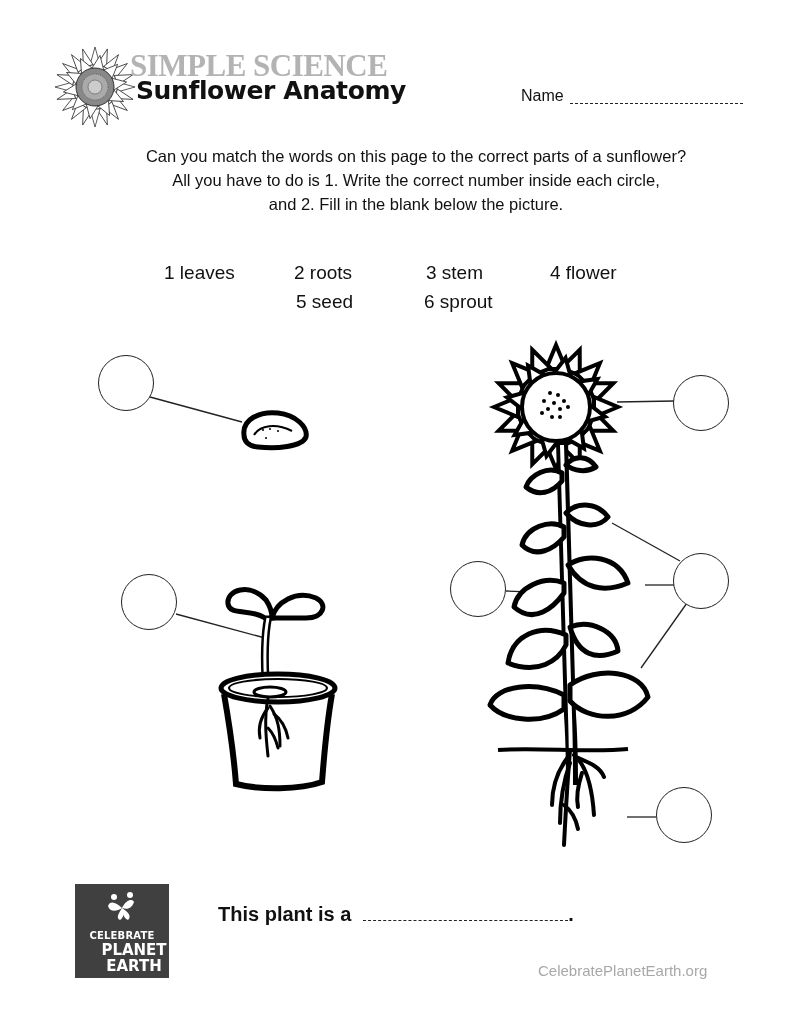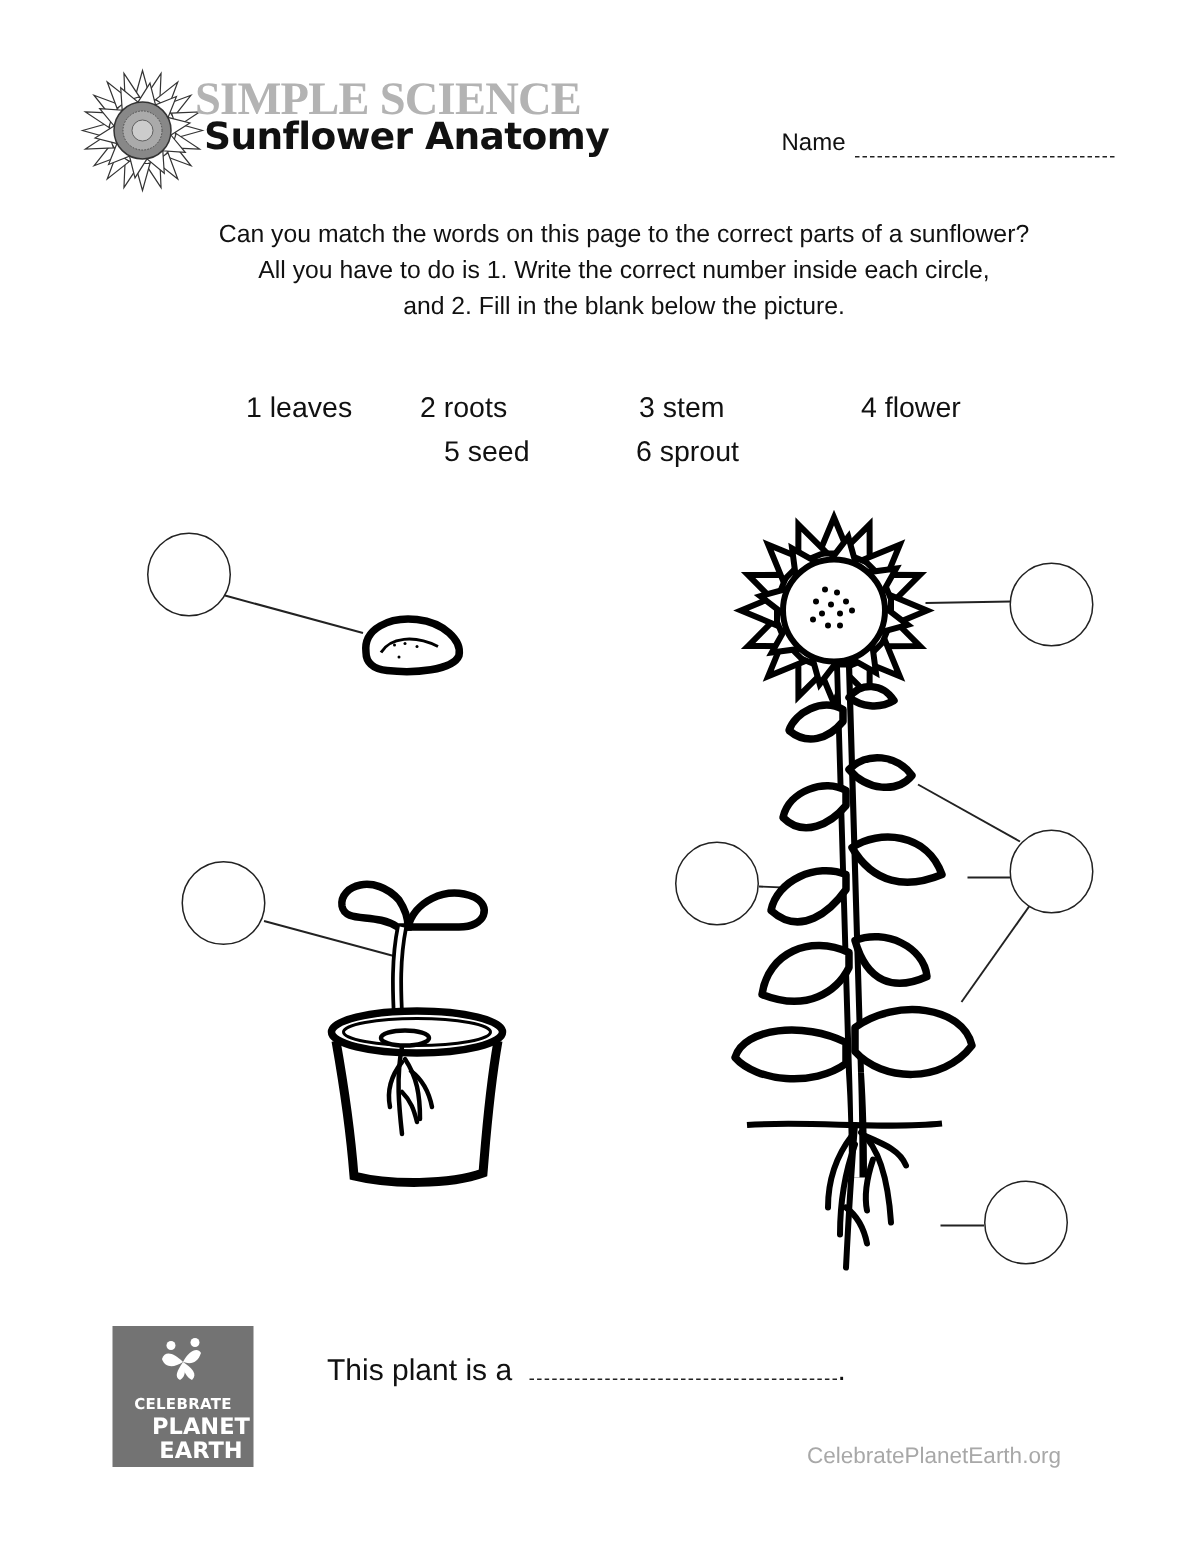--- a/index.html
+++ b/index.html
@@ -1,31 +1,31 @@
 <!DOCTYPE html>
 <html><head>
 <meta charset="utf-8">
 <style>
   html, body { margin: 0; padding: 0; background: #ffffff; }
   body { width: 800px; height: 1035px; position: relative; overflow: hidden; font-family: "Liberation Sans", sans-serif; color: #111; }
   .abs { position: absolute; }
   .brand-logo { left: 50px; top: 44px; width: 90px; height: 86px; }
   .series-title { left: 130px; top: 50px; font-family: Liberation Serif, serif; font-weight: bold; font-size: 31px; letter-spacing: -0.5px; color: #b3b3b3; line-height: 1; }
   .sheet-title { left: 136px; top: 78px; font-family: "DejaVu Sans", sans-serif; font-weight: bold; font-size: 25px; color: #111; line-height: 1; letter-spacing: -0.4px; }
-  .name-field { left: 521px; top: 87px; font-size: 16px; color: #111; display: flex; align-items: flex-end; gap: 6px; }
+  .name-field { left: 521px; top: 87px; font-size: 16px; color: #111; display: flex; align-items: center; gap: 6px; }
   .name-line { display: inline-block; width: 173px; border-bottom: 1px dashed #222; height: 14px; }
   .instructions { left: 16px; top: 144px; width: 800px; text-align: center; font-size: 16.5px; line-height: 24px; color: #111; }
   .instructions div { white-space: nowrap; }
   .word-bank { font-size: 19px; color: #111; white-space: nowrap; }
   .answer-circle { border: 1.5px solid #222; border-radius: 50%; background: #fff; box-sizing: border-box; }
   .illustration { position: absolute; overflow: visible; }
-  .footer-logo { left: 75px; top: 884px; width: 94px; height: 94px; background: #737373; color: #fff; text-align: center; box-sizing: border-box; padding-top: 8px; }
+  .footer-logo { left: 75px; top: 884px; width: 94px; height: 94px; background: #404040; color: #fff; text-align: center; box-sizing: border-box; padding-top: 8px; }
   .footer-logo .l1 { font-family: "DejaVu Sans", sans-serif; font-weight: bold; font-size: 10px; letter-spacing: 0.2px; margin-top: 4px; line-height: 12px; }
   .footer-logo .l2 { font-family: "DejaVu Sans", sans-serif; font-weight: bold; font-size: 15px; line-height: 16px; margin-left: 24px; }
-  .fill-sentence { left: 218px; top: 903px; font-size: 20px; color: #111; display: flex; align-items: baseline; white-space: nowrap; }
+  .fill-sentence { left: 218px; top: 903px; font-size: 20px; color: #111; display: flex; align-items: baseline; white-space: nowrap; font-weight: bold; }
   .fill-line { display: inline-block; width: 205px; border-bottom: 1px dashed #222; height: 16px; margin-left: 12px; }
   .site-url { left: 538px; top: 962px; font-size: 15px; color: #a8a8a8; }
 </style>
 </head>
 <body>
 
 <svg class="abs brand-logo" viewBox="0 0 90 86">
   <g fill="#fff" stroke="#333" stroke-width="0.8">
     <g transform="translate(45,43)">
       <path d="M0,-40 L5,-22 L-5,-22 Z" transform="rotate(0)"></path>
@@ -73,23 +73,23 @@
   <span class="name-line"></span>
 </div>
 
 <div class="abs instructions">
   <div>Can you match the words on this page to the correct parts of a sunflower?</div>
   <div>All you have to do is 1. Write the correct number inside each circle,</div>
   <div>and 2. Fill in the blank below the picture.</div>
 </div>
 
 <div class="abs word-bank" style="left:164px; top:262px;">1  leaves</div>
-<div class="abs word-bank" style="left:280px; top:262px;">2  roots</div>
+<div class="abs word-bank" style="left:294px; top:262px;">2  roots</div>
 <div class="abs word-bank" style="left:426px; top:262px;">3  stem</div>
-<div class="abs word-bank" style="left:574px; top:262px;">4  flower</div>
+<div class="abs word-bank" style="left:550px; top:262px;">4  flower</div>
 <div class="abs word-bank" style="left:296px; top:291px;">5 seed</div>
 <div class="abs word-bank" style="left:424px; top:291px;">6 sprout</div>
 
 <svg class="illustration" style="left:0; top:0;" width="800" height="1035">
   <g stroke="#222" stroke-width="1.3" fill="none">
     <line x1="150" y1="397" x2="242" y2="422"></line>
     <line x1="176" y1="614" x2="265" y2="638"></line>
     <line x1="617" y1="402" x2="674" y2="401"></line>
     <line x1="506" y1="591" x2="555" y2="593"></line>
     <line x1="612" y1="523" x2="680" y2="561"></line>

